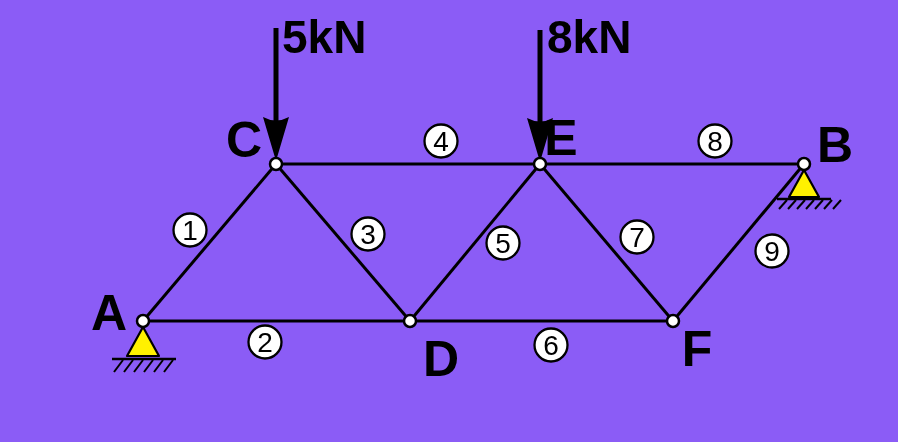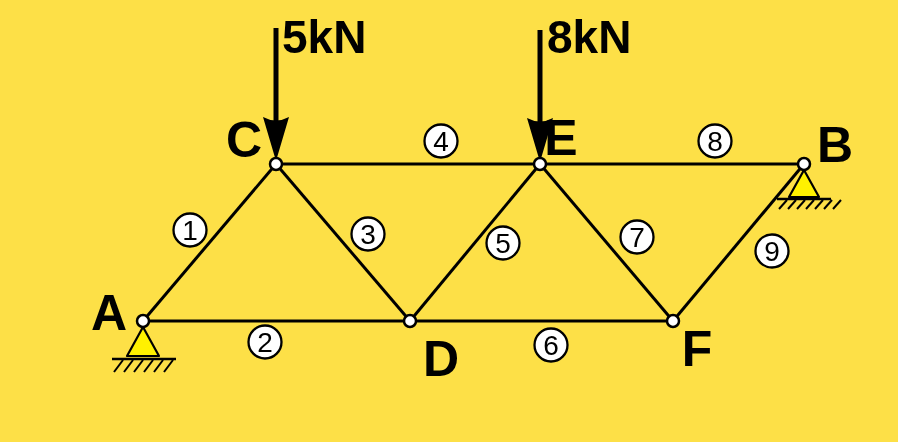--- a/index.html
+++ b/index.html
@@ -4,21 +4,21 @@
 <style>
   html, body {
     margin: 0;
     padding: 0;
     background: #ffffff;
   }
   #stage {
     position: relative;
     width: 898px;
     height: 442px;
-    background: #fde047;
+    background: #8b5cf6;
     overflow: hidden;
     font-family: "Liberation Sans", sans-serif;
   }
   svg text {
     font-family: "Liberation Sans", sans-serif;
     fill: #000000;
   }
   .node-letter {
     font-size: 50px;
     font-weight: 700;

